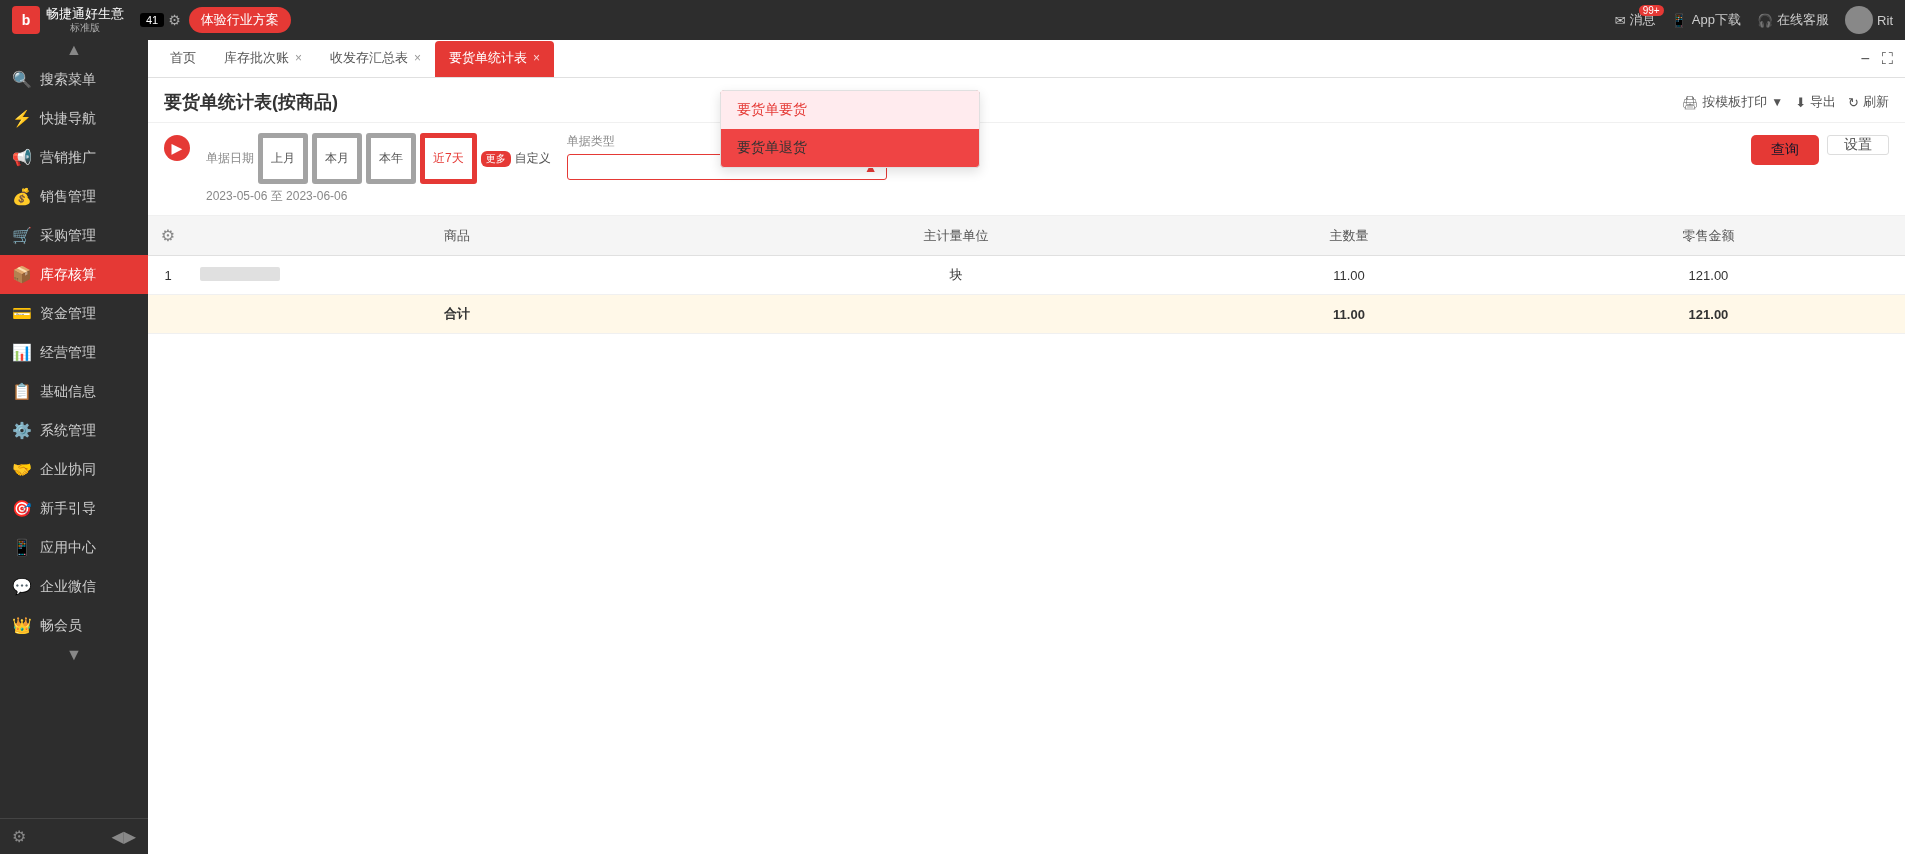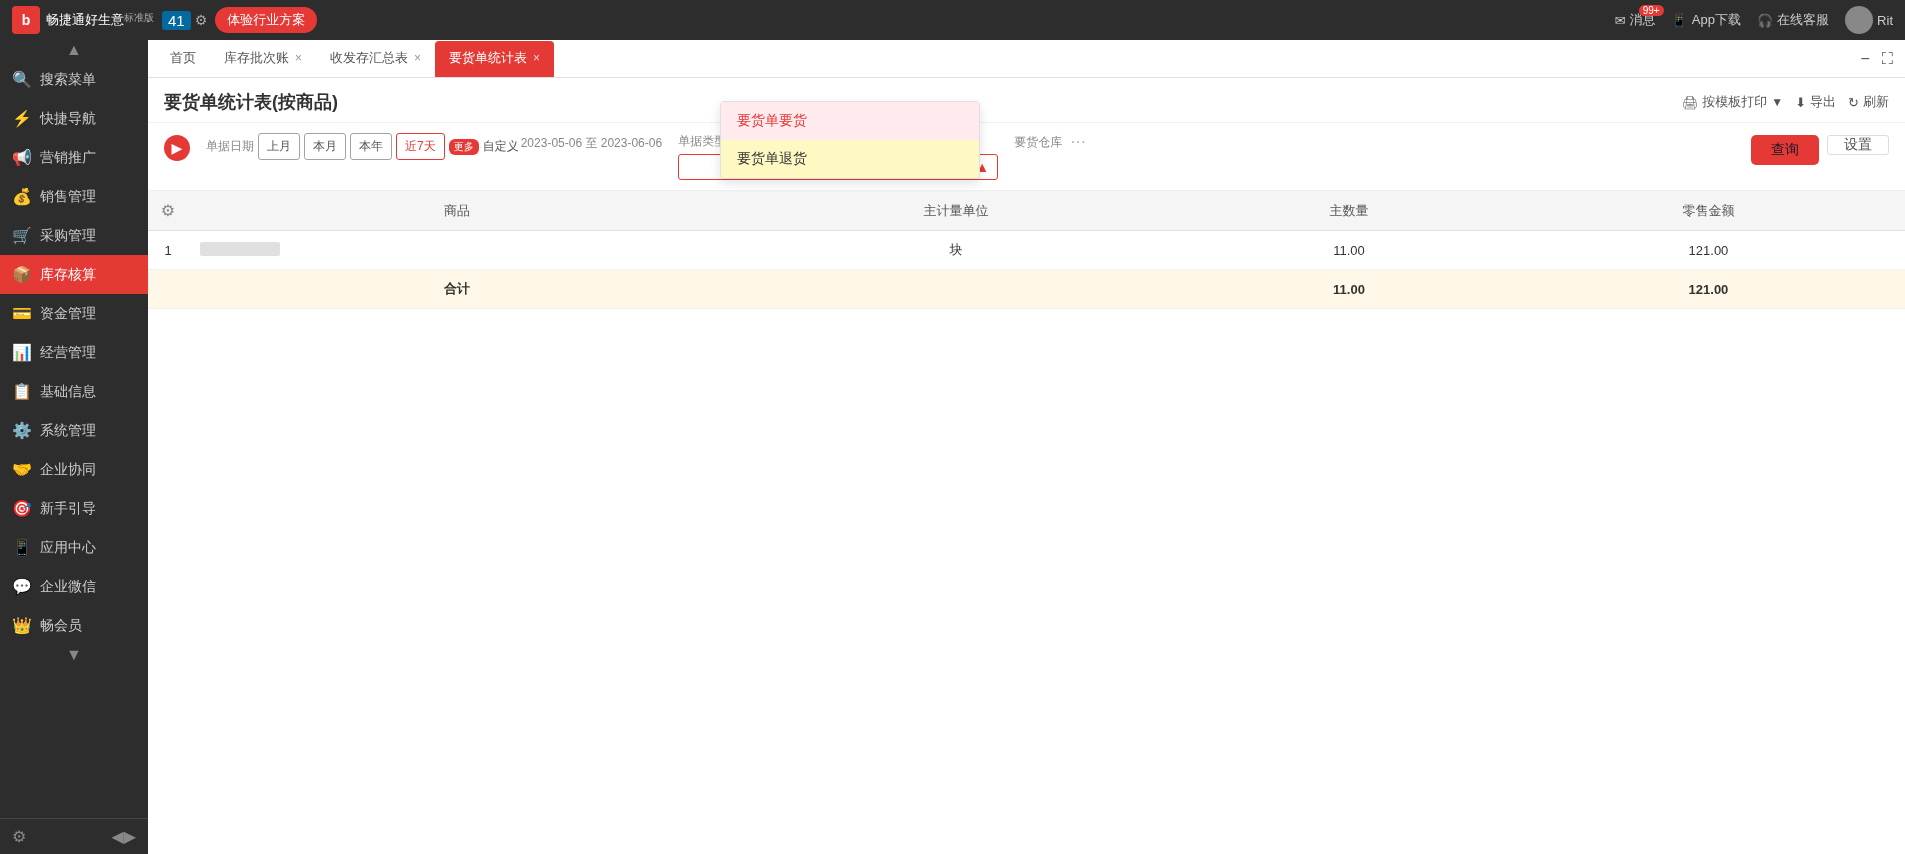--- a/index.html
+++ b/index.html
@@ -11,26 +11,26 @@
       background: #2d2d2d;
       display: flex;
       align-items: center;
       justify-content: space-between;
       padding: 0 12px;
       flex-shrink: 0;
     }
     .top-bar-left { display: flex; align-items: center; gap: 8px; }
     .top-bar-logo { display: flex; align-items: center; gap: 6px; }
     .logo-icon { width: 28px; height: 28px; background: #e53935; border-radius: 4px; display: flex; align-items: center; justify-content: center; color: white; font-size: 14px; font-weight: bold; }
-    .logo-text { color: #fff; font-size: 13px; display: flex; flex-direction: row; line-height: 1.2; }
+    .logo-text { color: #fff; font-size: 13px; display: flex; flex-direction: column; line-height: 1.2; align-items: center; }
     .logo-text span:first-child { font-size: 13px; }
     .logo-text span:last-child { font-size: 10px; color: #aaa; }
     .tab-bar-top { display: flex; align-items: center; gap: 4px; }
     .tab-info { color: #ccc; font-size: 12px; display: flex; align-items: center; gap: 4px; }
-    .tab-count { background: #0369a1; color: #fff; padding: 1px 6px; border-radius: 3px; font-size: 15px; }
+    .tab-count { background: #000000; color: #fff; padding: 1px 6px; border-radius: 3px; font-size: 11px; margin-left: 8px; }
     .gear-icon { color: #aaa; font-size: 14px; cursor: pointer; }
     .industry-btn { background: #e53935; color: white; border: none; padding: 4px 12px; border-radius: 13px; font-size: 13px; cursor: pointer; }
     .top-bar-right { display: flex; align-items: center; gap: 16px; }
     .top-right-item { display: flex; align-items: center; gap: 4px; color: #ccc; font-size: 13px; cursor: pointer; position: relative; }
     .badge { background: #e53935; color: white; border-radius: 10px; font-size: 10px; padding: 0 4px; position: absolute; top: -6px; right: -8px; }
     .avatar { width: 28px; height: 28px; background: #888; border-radius: 50%; }
     .avatar-name { color: #ccc; font-size: 13px; }
 
     
     .main-layout { display: flex; flex: 1; overflow: hidden; }
@@ -154,25 +154,25 @@
       border-radius: 50%;
       display: flex;
       align-items: center;
       justify-content: center;
       cursor: pointer;
       font-size: 14px;
       flex-shrink: 0;
       margin-top: 2px;
     }
     .filter-label { font-size: 12px; color: #888; }
-    .filter-date-group { display: flex; flex-direction: row; gap: 2px; }
+    .filter-date-group { display: flex; flex-direction: column; gap: 2px; }
     .filter-date-row { display: flex; align-items: center; gap: 4px; font-size: 13px; }
     .date-btn {
-      padding: 4px 8px;
-      border: 1px solid #a3a3a3;
+      padding: 12px 8px;
+      border: 5px solid #a3a3a3;
       border-radius: 3px;
       background: #fff;
       font-size: 12px;
       cursor: pointer;
       color: #555;
     }
     .date-btn.active { border-color: #e53935; color: #e53935; }
     .date-badge {
       background: #e53935;
       color: white;
@@ -209,24 +209,24 @@
     .filter-warehouse-label { color: #888; font-size: 12px; }
     .filter-dots { color: #aaa; font-size: 16px; cursor: pointer; margin-left: 4px; }
 
     .filter-right { margin-left: auto; display: flex; gap: 8px; align-items: flex-start; padding-top: 2px; }
     .query-btn { background: #e53935; color: #0f172a; border: none; padding: 6px 20px; border-radius: 5px; font-size: 14px; cursor: pointer; }
     .setting-btn { background: #fff; color: #555; border: 1px solid #ddd; padding: 0 16px; border-radius: 3px; font-size: 14px; cursor: pointer; }
 
     
     .dropdown-overlay {
       position: absolute;
-      top: 101px;
+      top: 90px;
       left: 720px;
       z-index: 1000;
-      background: #fef9c3;
+      background: #ef4444;
       border: 1px solid #e0e0e0;
       border-radius: 4px;
       box-shadow: 0 4px 12px rgba(0,0,0,0.12);
       min-width: 260px;
     }
     .dropdown-item {
       padding: 10px 16px;
       font-size: 14px;
       color: #333;
       cursor: pointer;

